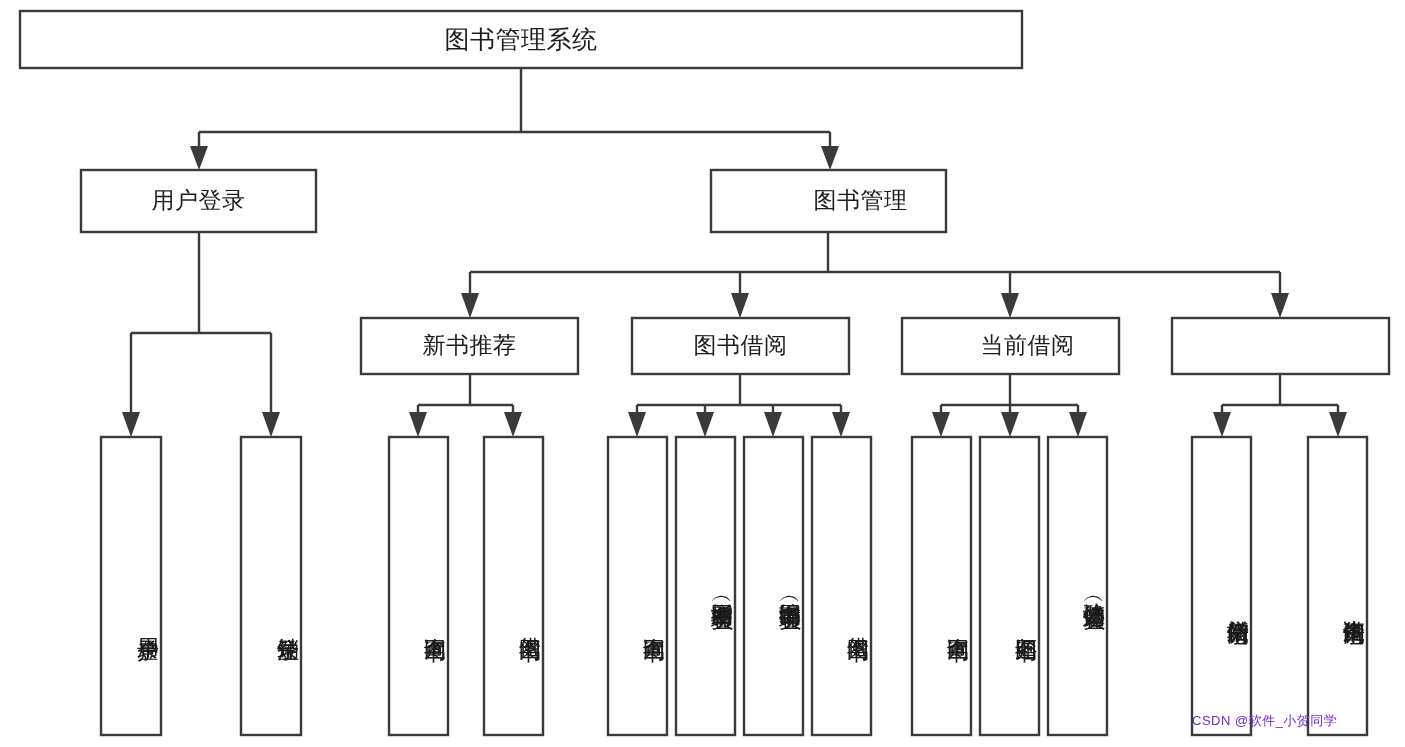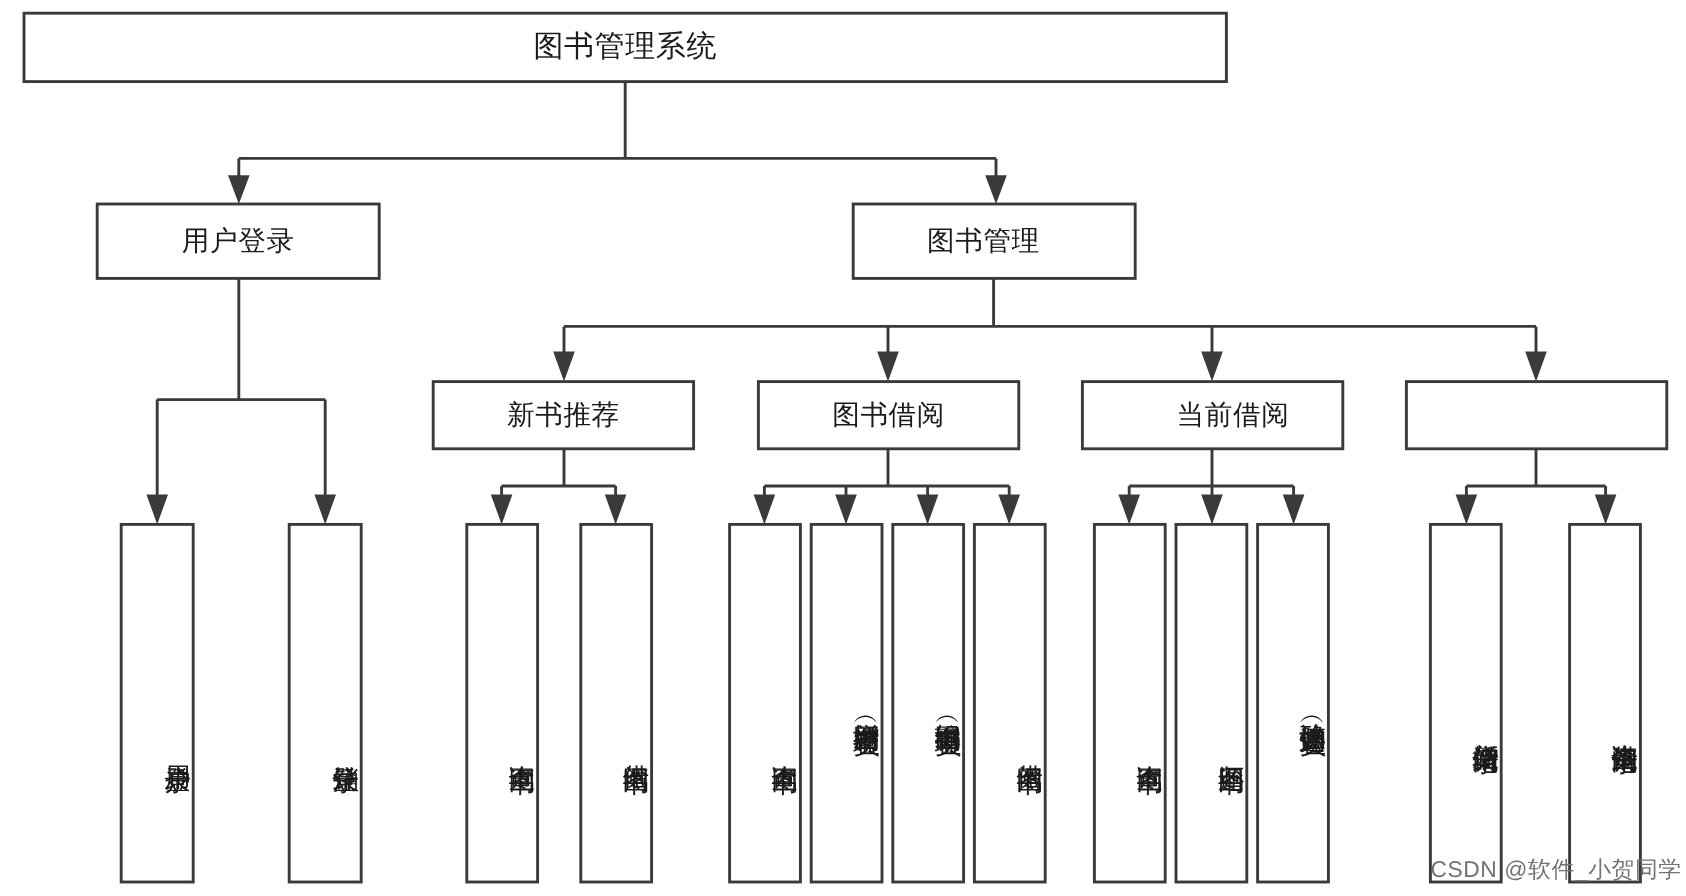--- a/index.html
+++ b/index.html
@@ -62,22 +62,22 @@
     font-size: 22px;
     line-height: 1.16;
     writing-mode: vertical-rl;
     text-orientation: upright;
     letter-spacing: 1px;
     white-space: nowrap;
     pointer-events: none;
   }
   .watermark {
     position: absolute;
-    color: #737373;
-    font-size: 19px;
+    color: #6d28d9;
+    font-size: 13px;
     letter-spacing: 0.5px;
     white-space: nowrap;
     pointer-events: none;
   }
 </style>
 </head>
 <body>
 
 <div id="diagram-root">
 
@@ -142,21 +142,21 @@
     <rect class="node-box" x="1048" y="437" width="59" height="298"></rect>
 
     <rect class="node-box" x="1192" y="437" width="59" height="298"></rect>
     <rect class="node-box" x="1308" y="437" width="59" height="298"></rect>
 
   </svg>
 
   <div class="node-label-h" style="left:20px; top:11px; width:1002px; height:57px; font-size:25px;">图书管理系统</div>
 
   <div class="node-label-h" style="left:81px; top:170px; width:235px; height:62px;">用户登录</div>
-  <div class="node-label-h" style="left:711px; top:170px; width:217px; height:62px;border-radius:24px;">图书管理</div>
+  <div class="node-label-h" style="left:752px; top:170px; width:217px; height:62px;border-radius:24px;">图书管理</div>
 
   <div class="node-label-h" style="left:361px; top:318px; width:217px; height:56px;">新书推荐</div>
   <div class="node-label-h" style="left:632px; top:318px; width:217px; height:56px;">图书借阅</div>
   <div class="node-label-h" style="left:902px; top:318px; width:251px; height:56px;">当前借阅</div>
 
   <div class="node-label-v" style="left:101px; top:509px; width:60px; height:226px;">用户登录</div>
   <div class="node-label-v" style="left:241px; top:509px; width:60px; height:226px;">注销登录</div>
 
   <div class="node-label-v" style="left:389px; top:509px; width:59px; height:226px;">查询图书</div>
   <div class="node-label-v" style="left:484px; top:509px; width:59px; height:226px;">借阅图书</div>

